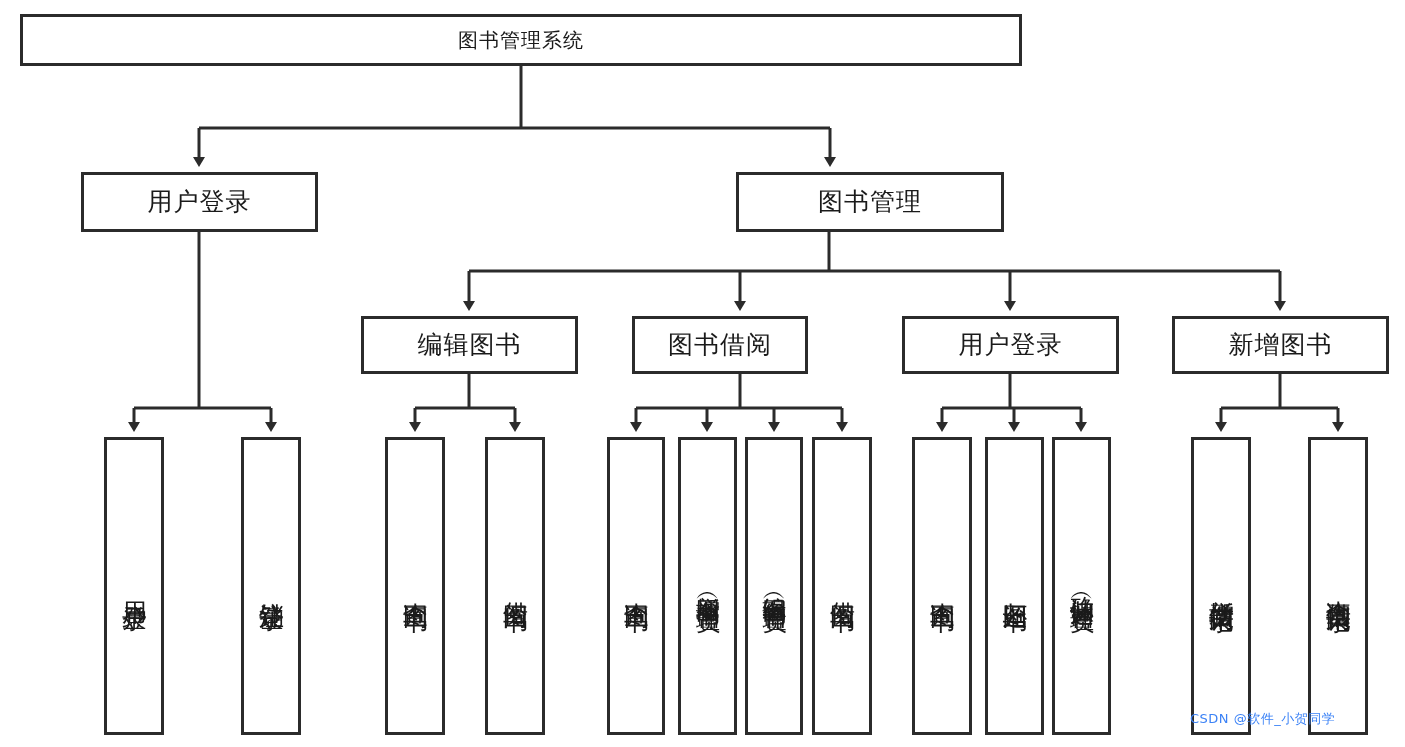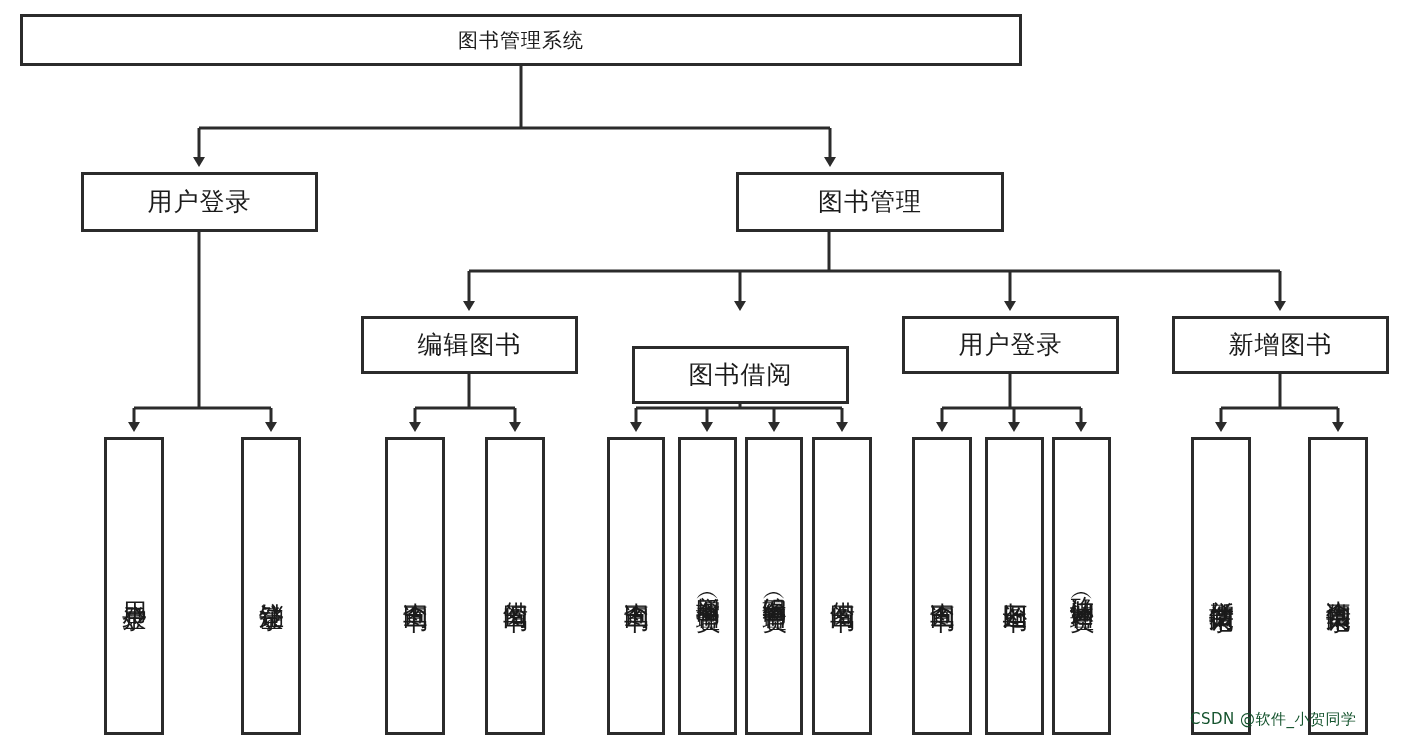--- a/index.html
+++ b/index.html
@@ -61,22 +61,22 @@
     line-height: 1.12;
     letter-spacing: 2px;
     white-space: nowrap;
     text-align: center;
   }
   .node.v.tall .label {
     font-size: 24px;
   }
   .watermark {
     position: absolute;
-    font-size: 15px;
-    color: #14532d;
+    font-size: 13px;
+    color: #3b82f6;
     letter-spacing: 0.5px;
     white-space: nowrap;
     font-family: "DejaVu Sans", "Liberation Sans", sans-serif;
   }
 </style>
 </head>
 <body>
 
 <div id="canvas">
 
@@ -139,21 +139,21 @@
   <div class="node h" style="left:81px; top:172px; width:237px; height:60px;">
     <span class="label">用户登录</span>
   </div>
   <div class="node h" style="left:711px; top:172px; width:268px; height:60px;margin-left:25px;">
     <span class="label">图书管理</span>
   </div>
 
   <div class="node h" style="left:361px; top:316px; width:217px; height:58px;">
     <span class="label">编辑图书</span>
   </div>
-  <div class="node h" style="left:632px; top:316px; width:217px; height:58px;margin-top:30px;">
+  <div class="node h" style="left:632px; top:316px; width:176px; height:58px;">
     <span class="label">图书借阅</span>
   </div>
   <div class="node h" style="left:902px; top:316px; width:217px; height:58px;">
     <span class="label">用户登录</span>
   </div>
   <div class="node h" style="left:1172px; top:316px; width:217px; height:58px;">
     <span class="label">新增图书</span>
   </div>
 
   <div class="node v" style="left:104px; top:437px; width:60px; height:298px;">

